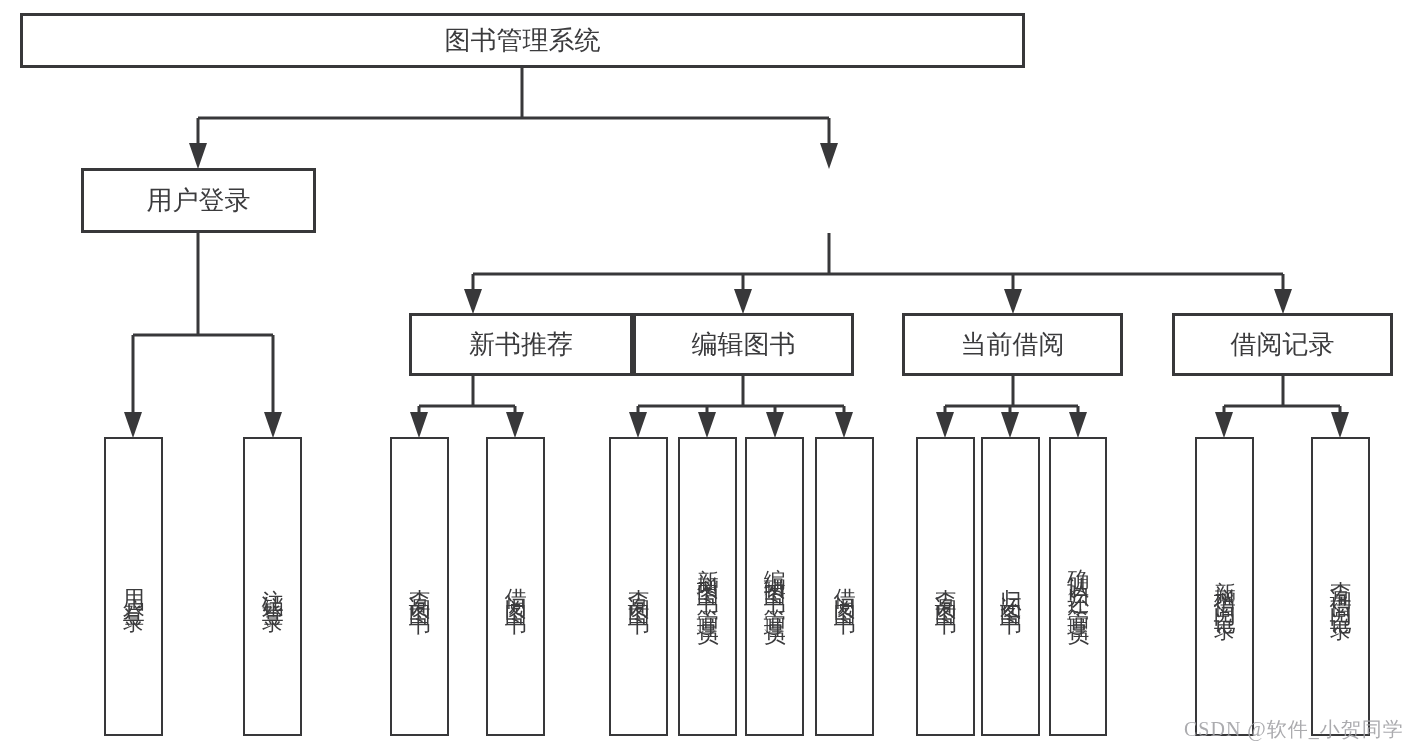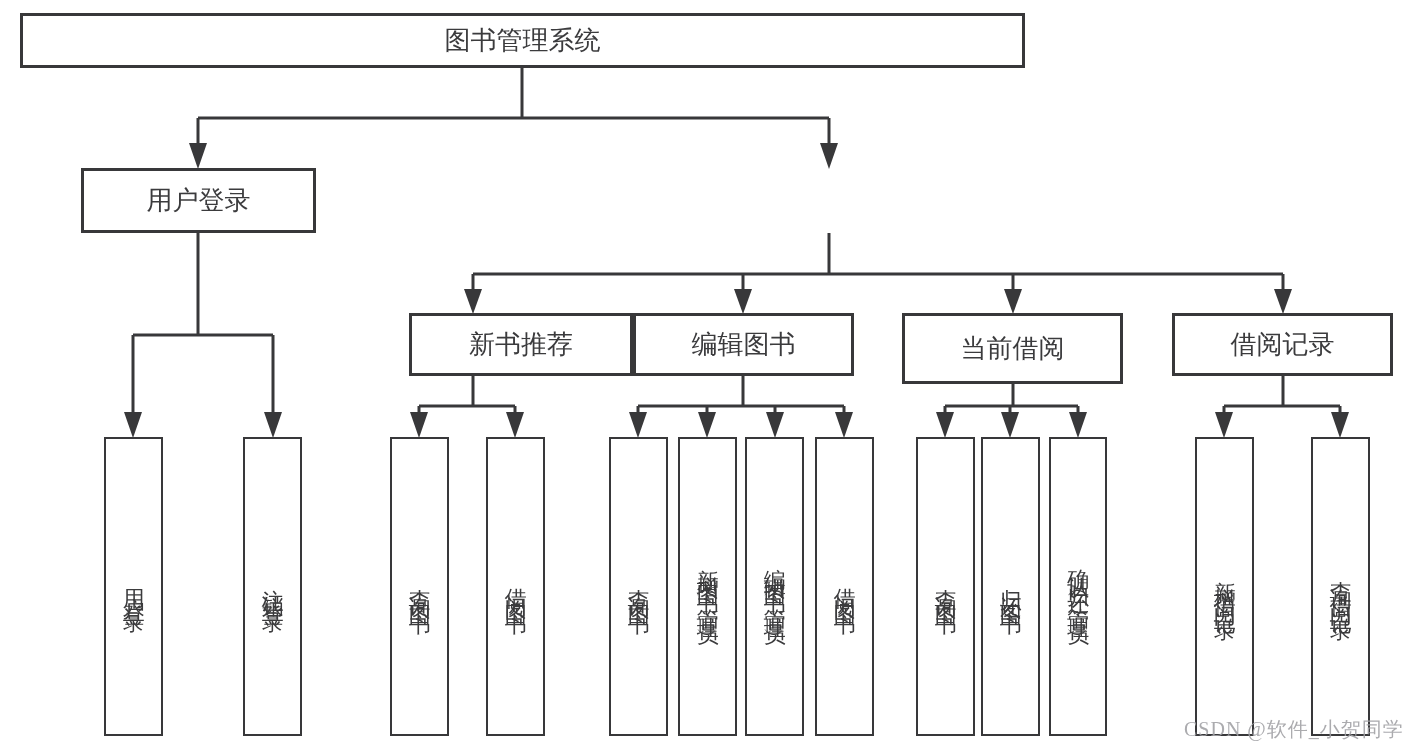--- a/index.html
+++ b/index.html
@@ -108,21 +108,21 @@
   <div class="box lvl2" style="left:81px; top:168px; width:235px; height:65px;">
     <span class="lbl">用户登录</span>
   </div>
 
   <div class="box lvl3" style="left:361px; top:313px; width:224px; height:63px;margin-left:48px;">
     <span class="lbl">新书推荐</span>
   </div>
   <div class="box lvl3" style="left:633px; top:313px; width:221px; height:63px;">
     <span class="lbl">编辑图书</span>
   </div>
-  <div class="box lvl3" style="left:902px; top:313px; width:221px; height:71px;">
+  <div class="box lvl3" style="left:902px; top:313px; width:221px; height:63px;">
     <span class="lbl">当前借阅</span>
   </div>
   <div class="box lvl3" style="left:1172px; top:313px; width:221px; height:63px;">
     <span class="lbl">借阅记录</span>
   </div>
 
   <div class="box leaf" style="left:104px; top:437px; width:59px; height:299px;">
     <span class="lbl">用户登录</span>
   </div>
   <div class="box leaf" style="left:243px; top:437px; width:59px; height:299px;">

